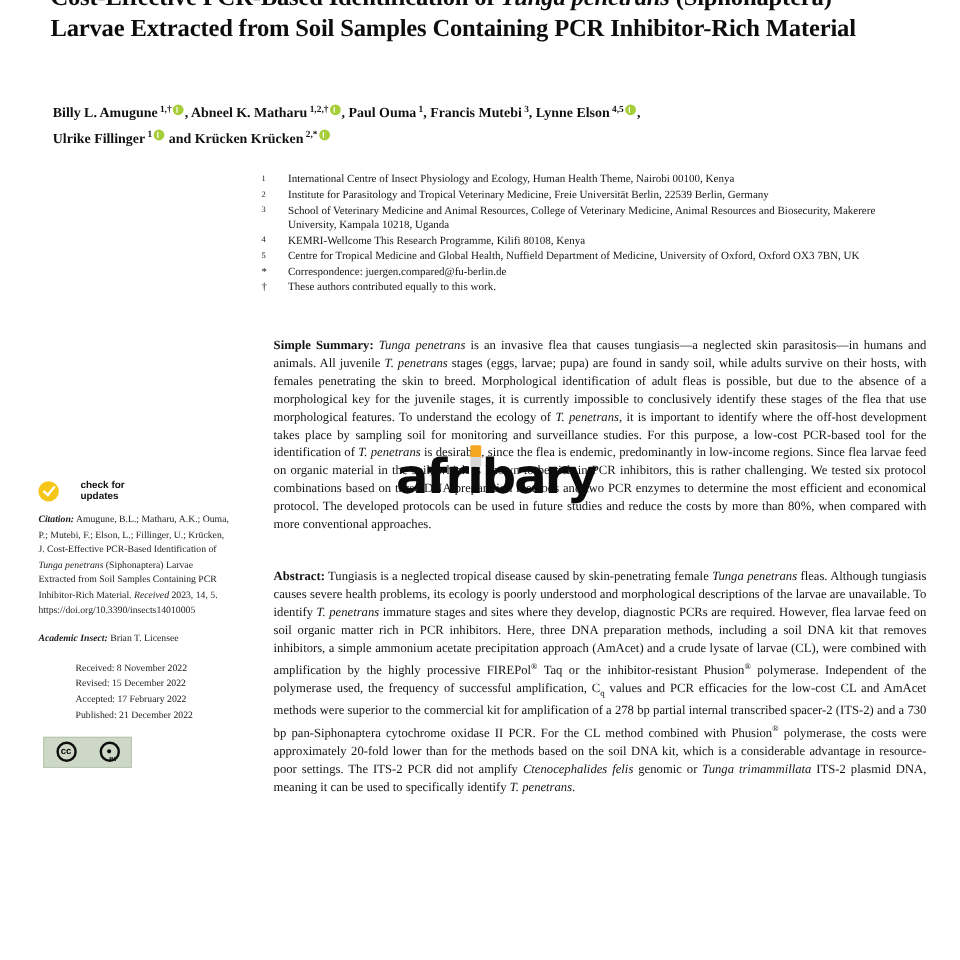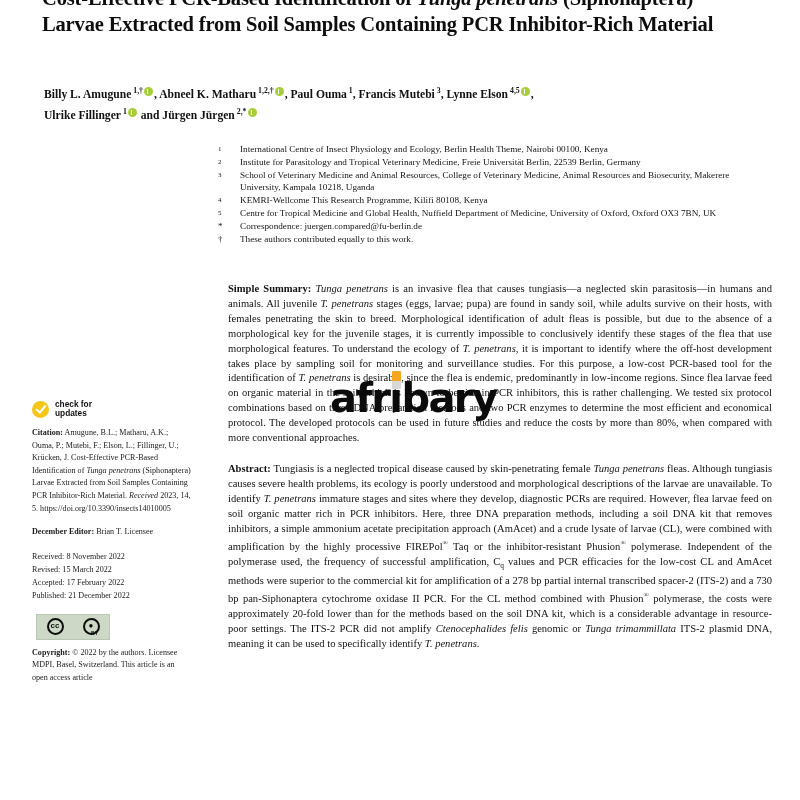--- a/index.html
+++ b/index.html
@@ -105,21 +105,21 @@
     left: 32px;
     top: 400px;
     width: 160px;
     font-size: 8.1px;
     line-height: 12.6px;
     color: #1a1a1a;
   }
   .cfu {
     display: flex;
     align-items: center;
-    gap: 6px;
+    gap: 18px;
     margin-bottom: 9px;
   }
   .cfu-circle {
     width: 17px; height: 17px;
     border-radius: 50%;
     background: #F5C518;
     position: relative;
     flex: 0 0 17px;
   }
   .cfu-circle::after {
@@ -132,23 +132,23 @@
     transform: rotate(-50deg);
   }
   .cfu-text {
     font-family: "Liberation Sans", sans-serif;
     font-size: 8.3px;
     font-weight: bold;
     line-height: 9px;
     color: #111;
   }
   .side-block { margin-bottom: 11px; }
-  .side-block b { font-weight: bold; }
+  .side-block b { font-weight: bold; font-style: italic; }
   .side-block i { font-style: italic; }
-  .dates div { line-height: 13.2px; }
+  .dates div { line-height: 13.2px; margin-left: 31px; }
 
   .cc-badge {
     width: 74px;
     height: 26px;
     background: #cdd9c6;
     border: 1px solid #b9c6b1;
     display: flex;
     align-items: center;
     justify-content: space-around;
     margin: 6px 0 7px 4px;
@@ -184,21 +184,21 @@
     top: 282px;
     width: 544px;
   }
   .abs-para {
     font-size: 10.55px;
     line-height: 14.9px;
     text-align: justify;
     color: #121212;
     margin: 0 0 0 0;
   }
-  .abs-para.second { margin-top: 16px; }
+  .abs-para.second { margin-top: 28px; }
   .abs-para b { font-weight: bold; }
   .abs-para i { font-style: italic; }
   .reg { font-size: 7px; vertical-align: super; }
   .sub { font-size: 7.4px; vertical-align: sub; }
 
   
   .watermark {
     position: absolute;
     left: 330px;
     top: 378px;
@@ -228,27 +228,27 @@
 <div class="page">
 
   <div class="title-block">
     <h1 class="doc-title">
       <span>Cost-Effective PCR-Based Identification of </span><i>Tunga penetrans</i><span> (Siphonaptera) Larvae Extracted from Soil Samples Containing PCR Inhibitor-Rich Material</span>
     </h1>
   </div>
 
   <div class="authors">
     <span>Billy L. Amugune</span><span class="sup">&nbsp;1,†</span><span class="orcid"></span><span>, </span><span>Abneel K. Matharu</span><span class="sup">&nbsp;1,2,†</span><span class="orcid"></span><span>, </span><span>Paul Ouma</span><span class="sup">&nbsp;1</span><span>, </span><span>Francis Mutebi</span><span class="sup">&nbsp;3</span><span>, </span><span>Lynne Elson</span><span class="sup">&nbsp;4,5</span><span class="orcid"></span><span>,</span><br>
-    <span>Ulrike Fillinger</span><span class="sup">&nbsp;1</span><span class="orcid"></span><span> and </span><span>Jürgen Jürgen</span><span class="sup">&nbsp;2,*</span><span class="orcid"></span>
+    <span>Ulrike Fillinger</span><span class="sup">&nbsp;1</span><span class="orcid"></span><span> and </span><span>Krücken Krücken</span><span class="sup">&nbsp;2,*</span><span class="orcid"></span>
   </div>
 
   <div class="affils">
     <div class="affil-row">
       <div class="affil-mark">1</div>
-      <div class="affil-text">International Centre of Insect Physiology and Ecology, Berlin Health Theme, Nairobi 00100, Kenya</div>
+      <div class="affil-text">International Centre of Insect Physiology and Ecology, Human Health Theme, Nairobi 00100, Kenya</div>
     </div>
     <div class="affil-row">
       <div class="affil-mark">2</div>
       <div class="affil-text">Institute for Parasitology and Tropical Veterinary Medicine, Freie Universität Berlin, 22539 Berlin, Germany</div>
     </div>
     <div class="affil-row">
       <div class="affil-mark">3</div>
       <div class="affil-text">School of Veterinary Medicine and Animal Resources, College of Veterinary Medicine, Animal Resources and Biosecurity, Makerere University, Kampala 10218, Uganda</div>
     </div>
     <div class="affil-row">
@@ -277,39 +277,36 @@
         <span>check for</span><br>
         <span>updates</span>
       </div>
     </div>
 
     <div class="side-block">
       <b>Citation:</b><span> Amugune, B.L.; Matharu, A.K.; Ouma, P.; Mutebi, F.; Elson, L.; Fillinger, U.; Krücken, J. Cost-Effective PCR-Based Identification of <i>Tunga penetrans</i> (Siphonaptera) Larvae Extracted from Soil Samples Containing PCR Inhibitor-Rich Material. <i>Received</i> 2023, 14, 5. https://doi.org/10.3390/insects14010005</span>
     </div>
 
     <div class="side-block">
-      <b>December Editor:</b><span> Brian T. Licensee</span>
+      <b>Academic Insect:</b><span> Brian T. Licensee</span>
     </div>
 
     <div class="side-block dates">
       <div>Received: 8 November 2022</div>
-      <div>Revised: 15 March 2022</div>
+      <div>Revised: 15 December 2022</div>
       <div>Accepted: 17 February 2022</div>
       <div>Published: 21 December 2022</div>
     </div>
 
     <div class="cc-badge">
       <div class="cc-ring">cc</div>
       <div class="cc-ring">●</div>
       <div class="cc-bylabel">BY</div>
     </div>
 
-    <div class="side-block">
-      <b>Copyright:</b><span> © 2022 by the authors. Licensee MDPI, Basel, Switzerland. This article is an open access article</span>
-    </div>
   </div>
 
   <div class="maincol">
     <p class="abs-para">
       <b>Simple Summary:</b><span> <i>Tunga penetrans</i> is an invasive flea that causes tungiasis—a neglected skin parasitosis—in humans and animals. All juvenile <i>T. penetrans</i> stages (eggs, larvae; pupa) are found in sandy soil, while adults survive on their hosts, with females penetrating the skin to breed. Morphological identification of adult fleas is possible, but due to the absence of a morphological key for the juvenile stages, it is currently impossible to conclusively identify these stages of the flea that use morphological features. To understand the ecology of <i>T. penetrans</i>, it is important to identify where the off-host development takes place by sampling soil for monitoring and surveillance studies. For this purpose, a low-cost PCR-based tool for the identification of <i>T. penetrans</i> is desirable, since the flea is endemic, predominantly in low-income regions. Since flea larvae feed on organic material in the soil, which is known to be rich in PCR inhibitors, this is rather challenging. We tested six protocol combinations based on three DNA preparation methods and two PCR enzymes to determine the most efficient and economical protocol. The developed protocols can be used in future studies and reduce the costs by more than 80%, when compared with more conventional approaches.</span>
     </p>
     <p class="abs-para second">
       <b>Abstract:</b><span> Tungiasis is a neglected tropical disease caused by skin-penetrating female <i>Tunga penetrans</i> fleas. Although tungiasis causes severe health problems, its ecology is poorly understood and morphological descriptions of the larvae are unavailable. To identify <i>T. penetrans</i> immature stages and sites where they develop, diagnostic PCRs are required. However, flea larvae feed on soil organic matter rich in PCR inhibitors. Here, three DNA preparation methods, including a soil DNA kit that removes inhibitors, a simple ammonium acetate precipitation approach (AmAcet) and a crude lysate of larvae (CL), were combined with amplification by the highly processive FIREPol<span class="reg">®</span> Taq or the inhibitor-resistant Phusion<span class="reg">®</span> polymerase. Independent of the polymerase used, the frequency of successful amplification, C<span class="sub">q</span> values and PCR efficacies for the low-cost CL and AmAcet methods were superior to the commercial kit for amplification of a 278 bp partial internal transcribed spacer-2 (ITS-2) and a 730 bp pan-Siphonaptera cytochrome oxidase II PCR. For the CL method combined with Phusion<span class="reg">®</span> polymerase, the costs were approximately 20-fold lower than for the methods based on the soil DNA kit, which is a considerable advantage in resource-poor settings. The ITS-2 PCR did not amplify <i>Ctenocephalides felis</i> genomic or <i>Tunga trimammillata</i> ITS-2 plasmid DNA, meaning it can be used to specifically identify <i>T. penetrans</i>.</span>
     </p>
   </div>

